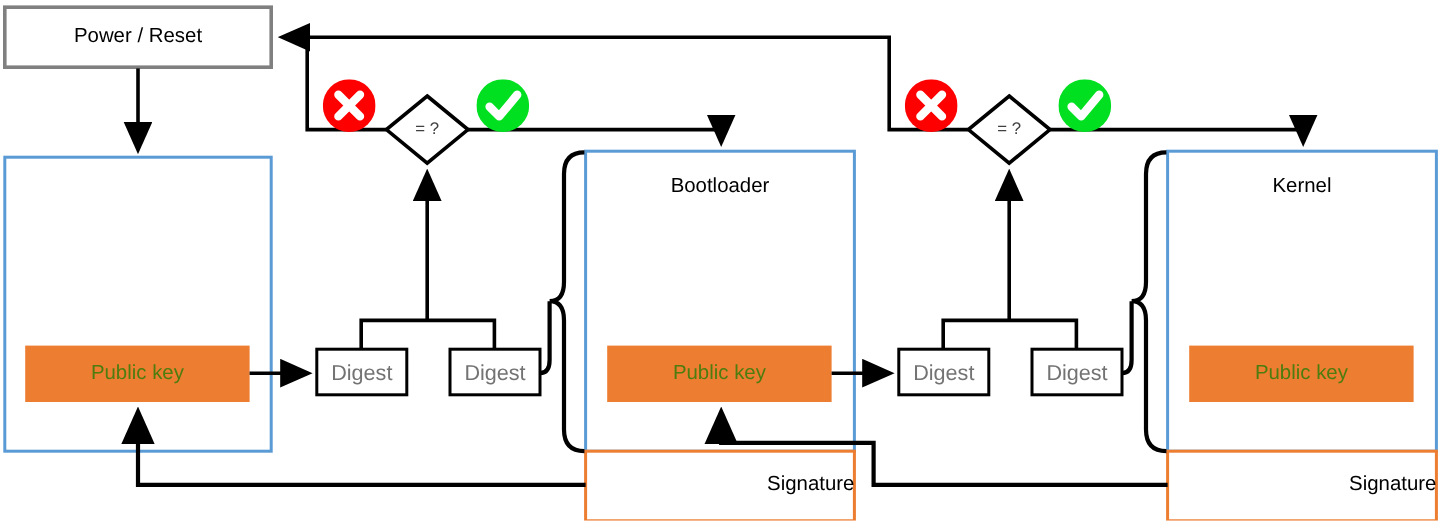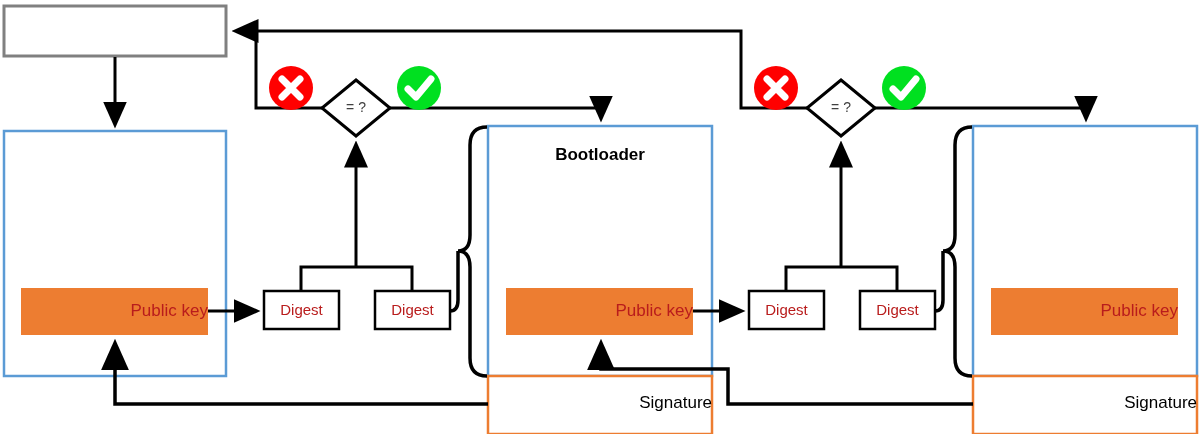--- a/index.html
+++ b/index.html
@@ -28,28 +28,28 @@
     position: absolute;
     font-size: 17px;
     color: #000000;
     text-align: center;
     white-space: nowrap;
     pointer-events: none;
   }
   .pk-label {
     position: absolute;
     font-size: 17px;
-    color: #b91c1c;
-    text-align: right;
+    color: #4d7c0f;
+    text-align: center;
     white-space: nowrap;
   }
   .digest-label {
     position: absolute;
-    font-size: 15px;
-    color: #b91c1c;
+    font-size: 18px;
+    color: #737373;
     text-align: center;
     white-space: nowrap;
   }
   .diamond-label {
     position: absolute;
     font-size: 14px;
     color: #404040;
     text-align: center;
     white-space: nowrap;
   }
@@ -122,30 +122,32 @@
     <path d="M807,108 L741,108 L741,31 L236,31" stroke="#000000" stroke-width="3" fill="none"></path>
 
     <path d="M875,108 L1086,108 L1086,118" stroke="#000000" stroke-width="3" fill="none" marker-end="url(#arrow)"></path>
 
     <path d="M972,127 Q955,127 955,145 L955,235 Q955,251 943,251 Q955,251 955,267 L955,358 Q955,376 972,376" stroke="#000000" stroke-width="3.5" fill="none"></path>
     <path d="M943,251 L943,300 Q943,311 935,311" stroke="#000000" stroke-width="3.5" fill="none"></path>
 
     <path d="M973,404 L728,404 L728,369 L601,369 L601,344" stroke="#000000" stroke-width="3.5" fill="none" marker-end="url(#arrow)"></path>
   </svg>
 
+  <div class="node-label" style="left:4px; top:20px; width:222px;">Power / Reset</div>
 
 
   <div class="pk-label" style="left:21px; top:301px; width:187px;">Public key</div>
 
-  <div class="node-label" style="left:488px; top:145px; width:224px;font-weight:bold;">Bootloader</div>
+  <div class="node-label" style="left:488px; top:145px; width:224px;">Bootloader</div>
 
   <div class="pk-label" style="left:506px; top:301px; width:187px;">Public key</div>
 
   <div class="sig-label" style="left:488px; top:393px; width:224px;">Signature</div>
 
+  <div class="node-label" style="left:973px; top:145px; width:224px;">Kernel</div>
 
   <div class="pk-label" style="left:991px; top:301px; width:187px;">Public key</div>
 
   <div class="sig-label" style="left:973px; top:393px; width:224px;">Signature</div>
 
   <div class="digest-label" style="left:264px; top:301px; width:75px;">Digest</div>
 
   <div class="digest-label" style="left:375px; top:301px; width:75px;">Digest</div>
 
   <div class="digest-label" style="left:749px; top:301px; width:75px;">Digest</div>

